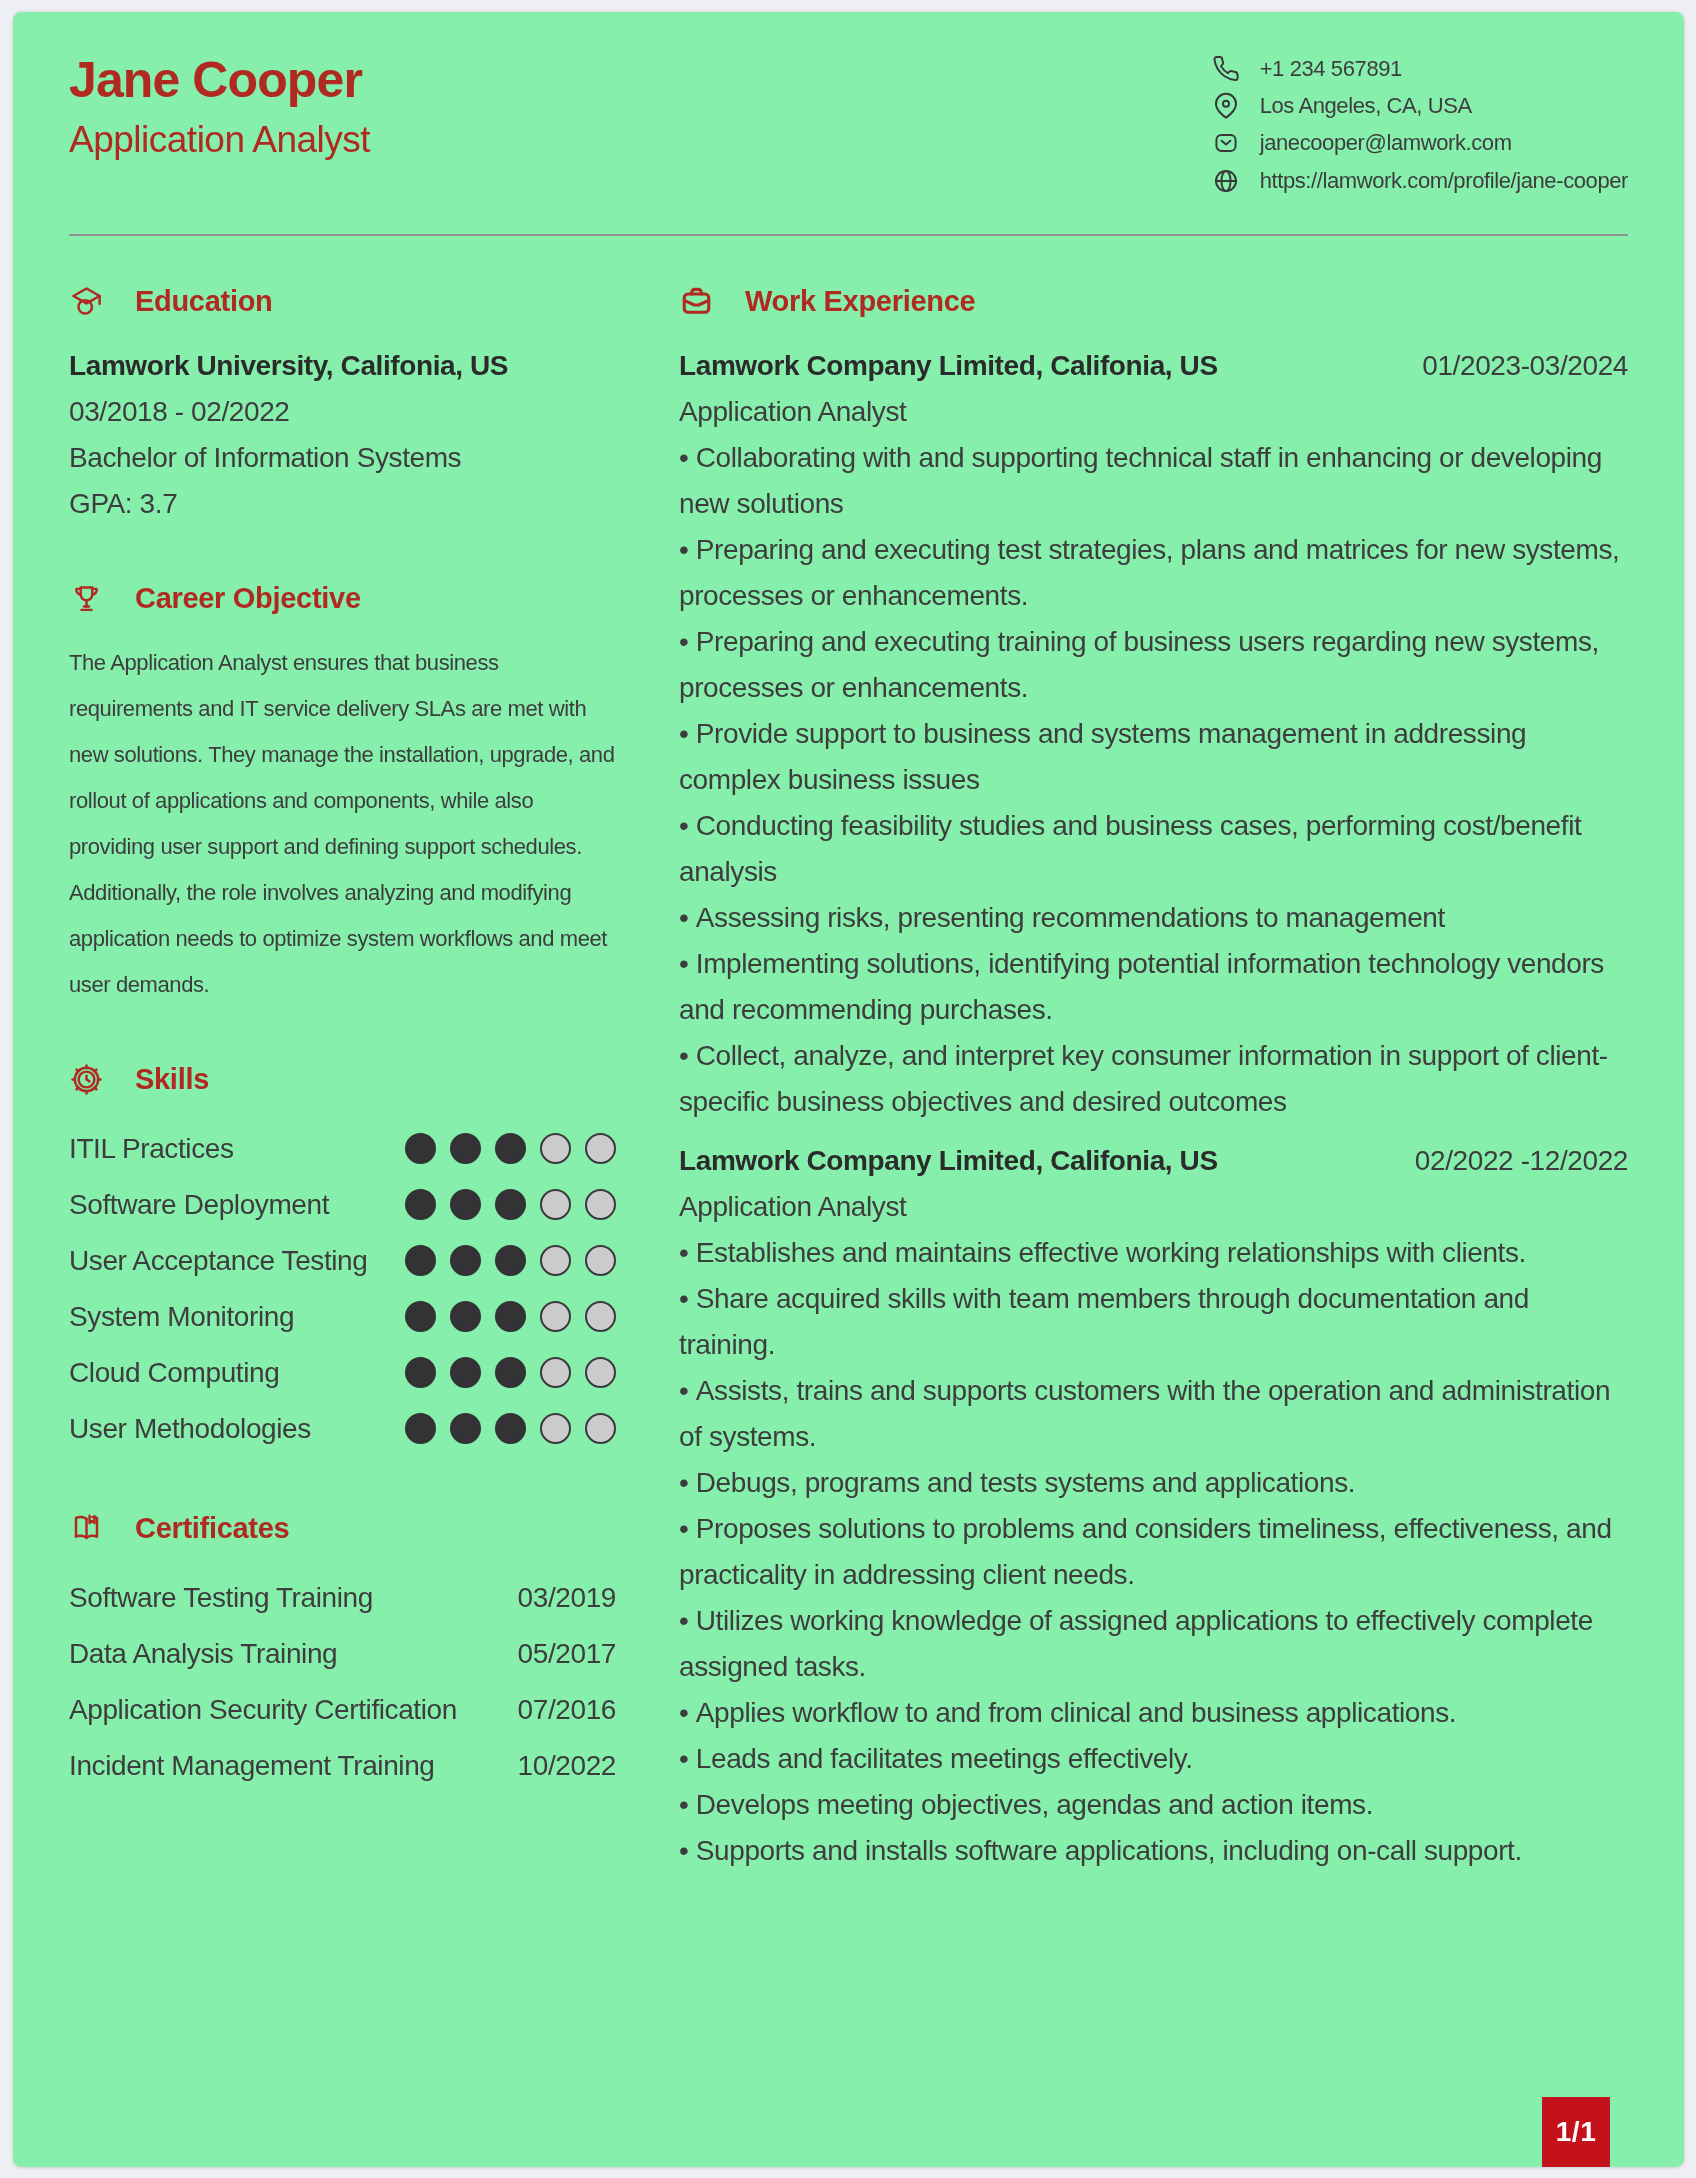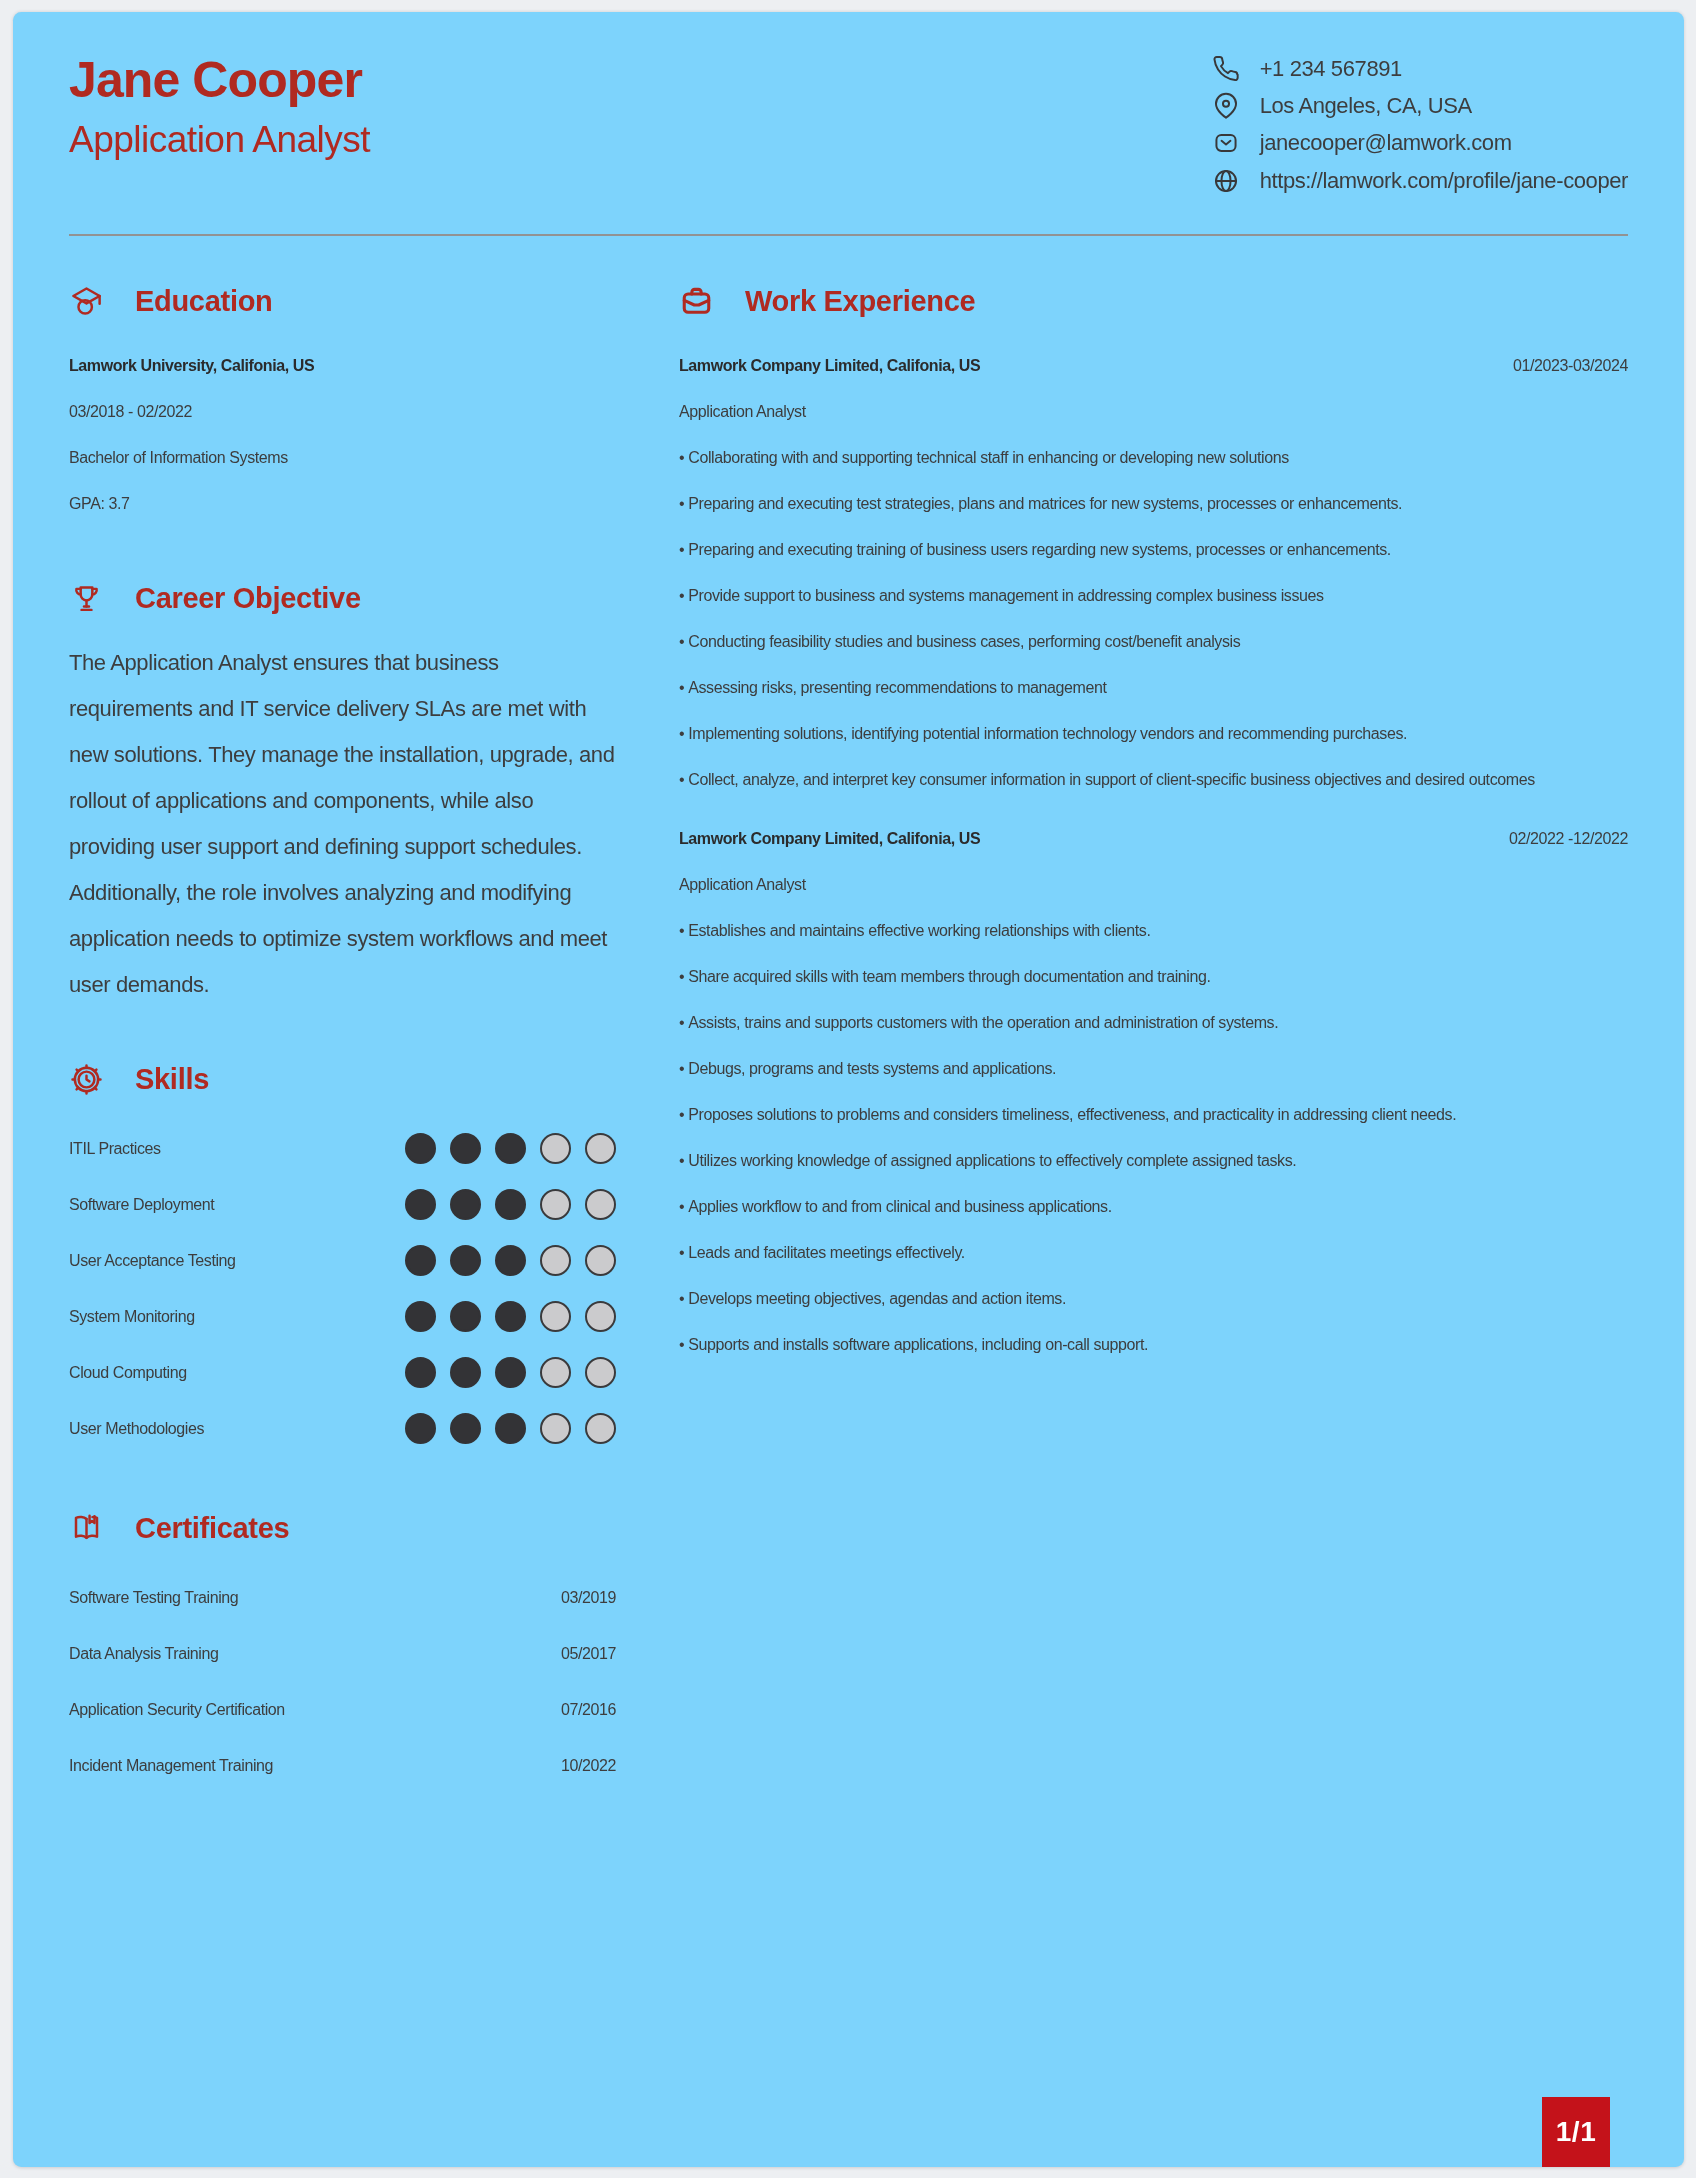--- a/index.html
+++ b/index.html
@@ -14,21 +14,21 @@
   body{
     background:#edeff2;
     font-family:"Liberation Sans", sans-serif;
     color:var(--text);
     overflow:hidden;
   }
   .page{
     position:relative;
     width:1671px;height:2155px;
     margin:12px auto 0;
-    background:#7dd3fc;
+    background:#86efac;
     border-radius:8.3px;
     padding:41px 56px 0 56px;
     box-shadow:0 0.9px 3.7px rgba(0,0,0,.14);
     overflow:hidden;
   }
   
   .header{
     display:flex;justify-content:space-between;align-items:flex-start;
     padding-bottom:39px;
     border-bottom:2.8px solid #929292;
@@ -54,21 +54,21 @@
   .section{margin-bottom:54px;}
   .section-title{display:flex;align-items:center;gap:31px;margin-bottom:24px;}
   .section-title h2{
     font-size:29px;font-weight:bold;color:var(--accent);letter-spacing:-0.3px;
   }
   .sec-icon{width:35px;height:35px;flex:0 0 35px;display:flex;}
   .sec-icon svg{width:35px;height:35px;display:block;}
   .sec-icon svg *{stroke:var(--accent);fill:none;stroke-width:1.7;stroke-linecap:round;stroke-linejoin:round;}
   .sec-icon.thick svg *{stroke-width:2.1;}
   
-  .line{font-size:16px;line-height:46px;letter-spacing:-0.4px;color:var(--text);}
+  .line{font-size:28px;line-height:46px;letter-spacing:-0.4px;color:var(--text);}
   .bold-line{font-weight:bold;color:var(--text-strong);}
   .para{font-size:22px;line-height:46px;letter-spacing:-0.4px;color:var(--text);}
   
   .skill-row{display:flex;justify-content:space-between;align-items:center;height:56px;}
   .dots{display:flex;gap:14px;}
   .dot{width:31px;height:31px;border-radius:50%;}
   .dot.filled{background:#333336;border:2.3px solid #333336;}
   .dot.empty{background:#cbcbcd;border:2.3px solid #3a3a3c;}
   
   .cert-row{display:flex;justify-content:space-between;align-items:center;height:56px;}

